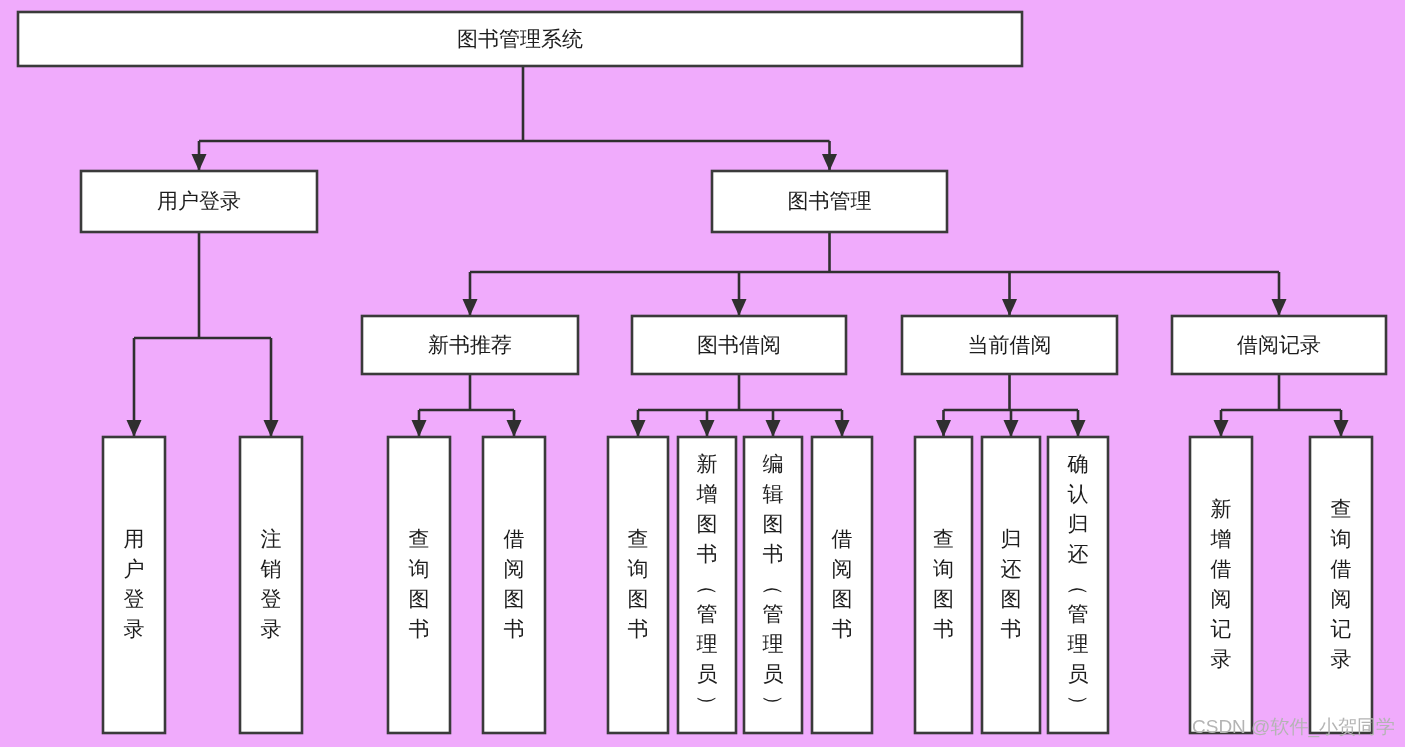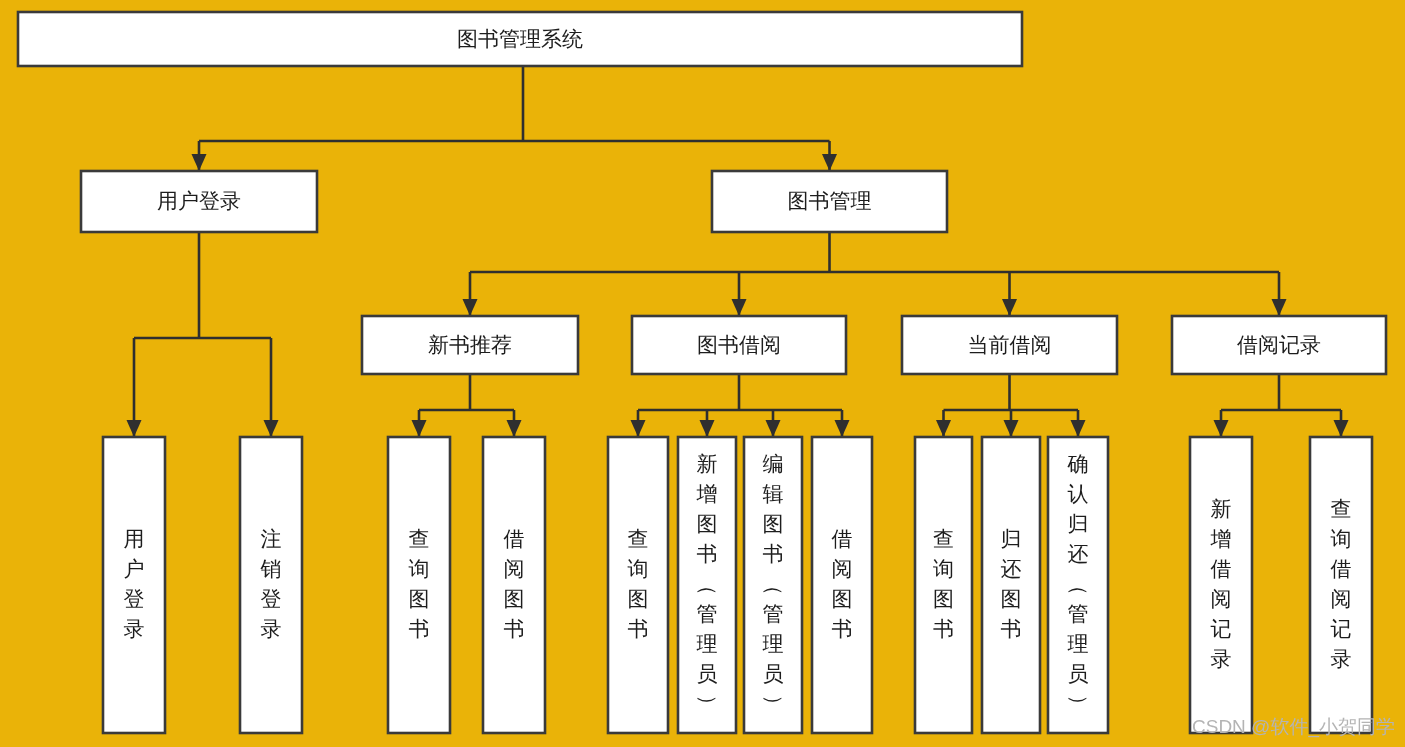--- a/index.html
+++ b/index.html
@@ -8,21 +8,21 @@
     padding: 0;
     background: #ffffff;
   }
   body {
     font-family: "Liberation Sans", "DejaVu Sans", sans-serif;
   }
   #diagram-root {
     position: relative;
     width: 1405px;
     height: 747px;
-    background: #eab308;
+    background: #f0abfc;
     overflow: hidden;
   }
   svg.tree-canvas {
     position: absolute;
     left: 0;
     top: 0;
     width: 1405px;
     height: 747px;
     display: block;
   }

